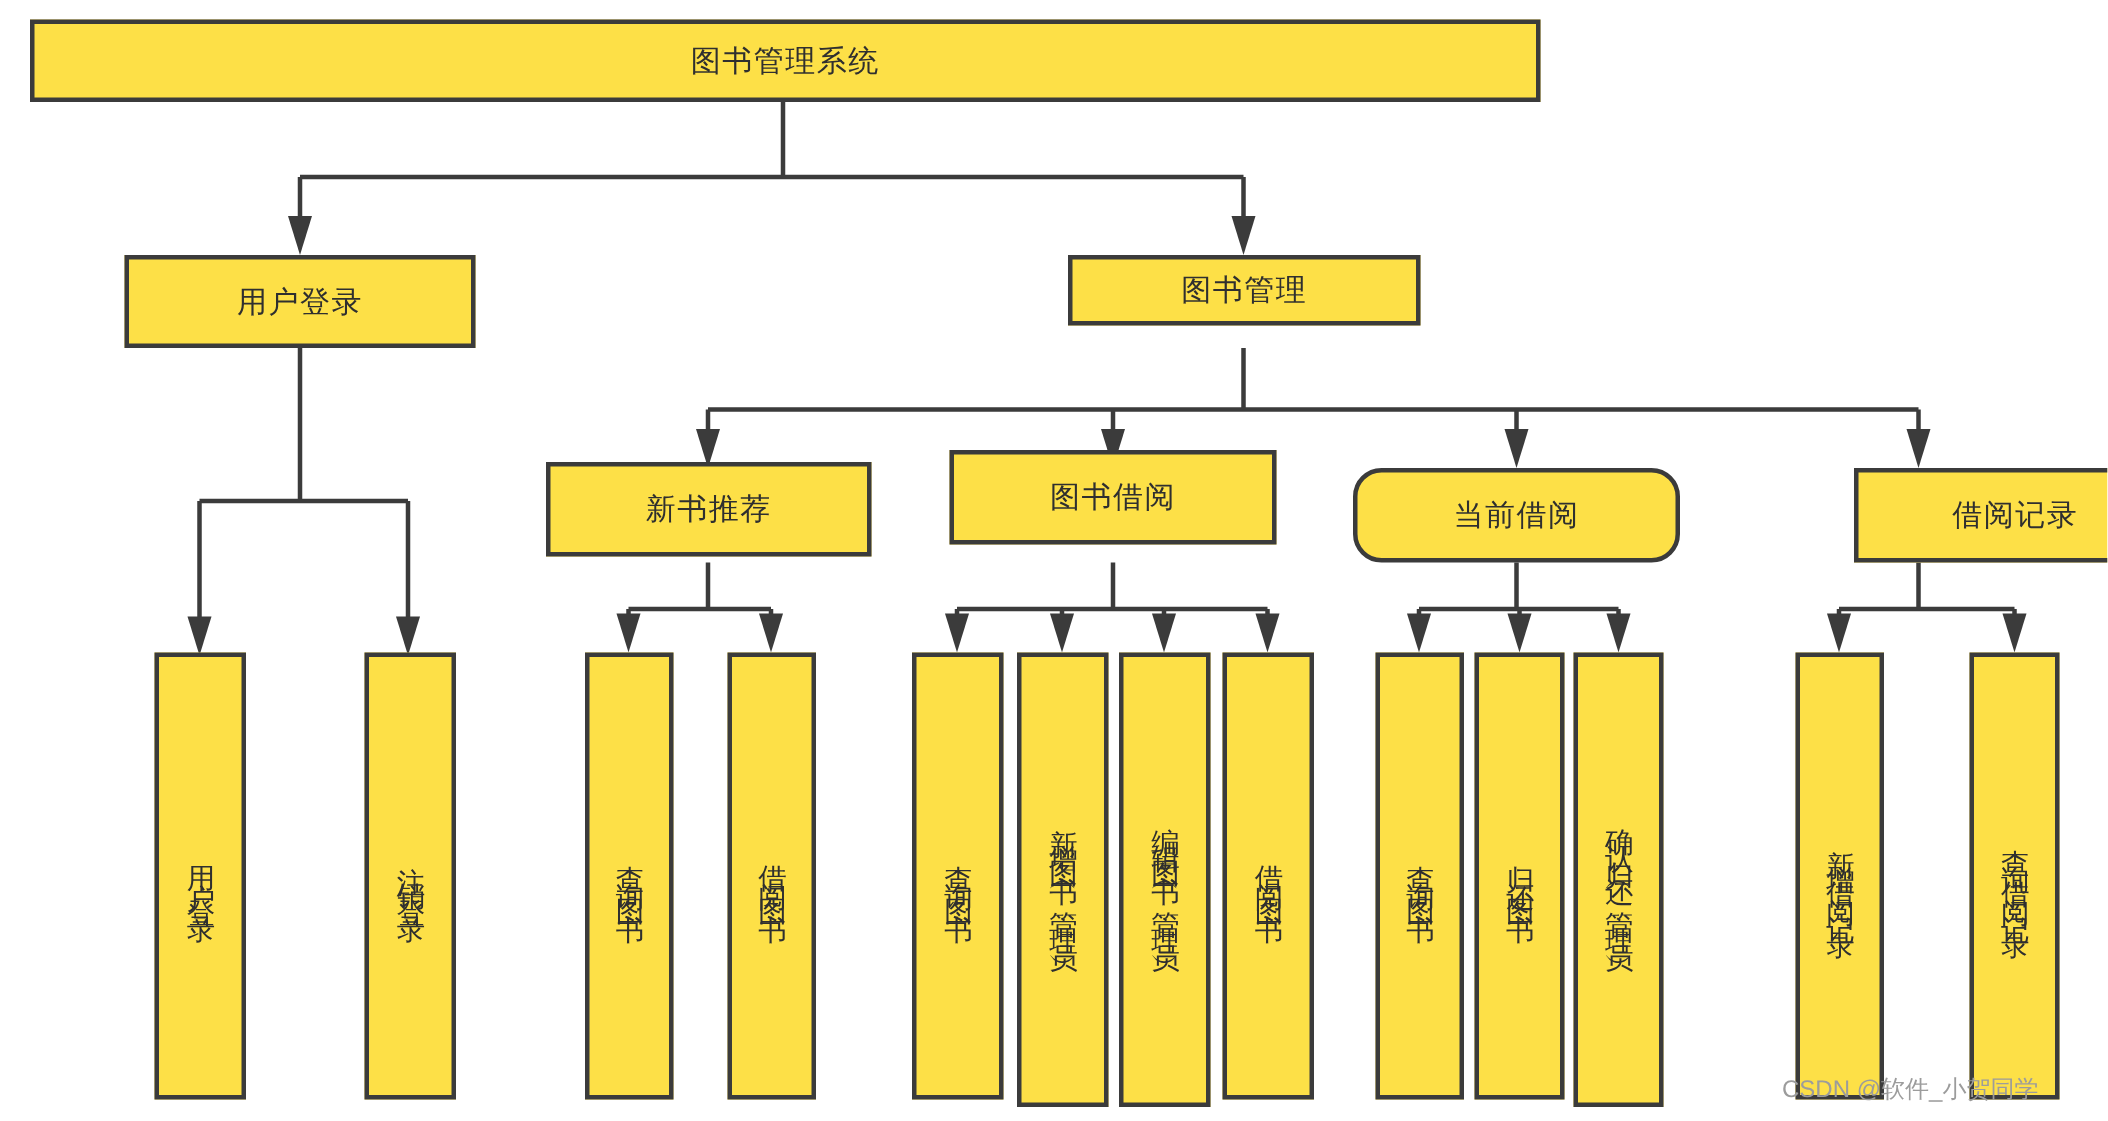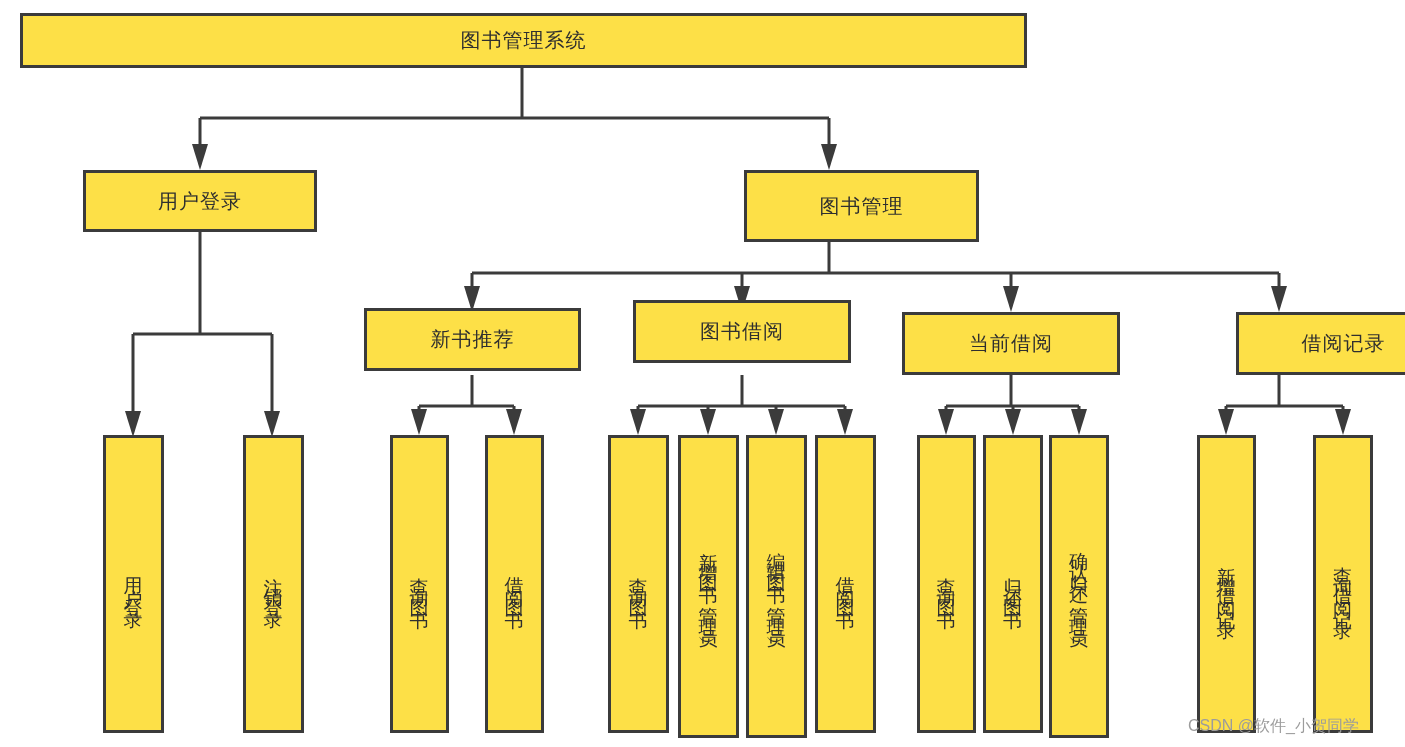--- a/index.html
+++ b/index.html
@@ -82,31 +82,31 @@
     </g>
   </svg>
 
   <div class="box hbox" style="left:20px; top:13px; width:1007px; height:55px;">
     <span>图书管理系统</span>
   </div>
 
   <div class="box hbox" style="left:83px; top:170px; width:234px; height:62px;">
     <span>用户登录</span>
   </div>
-  <div class="box hbox" style="left:744px; top:170px; width:235px; height:72px;">
+  <div class="box hbox" style="left:712px; top:170px; width:235px; height:47px;">
     <span>图书管理</span>
   </div>
 
   <div class="box hbox" style="left:364px; top:308px; width:217px; height:63px;">
     <span>新书推荐</span>
   </div>
   <div class="box hbox" style="left:633px; top:300px; width:218px; height:63px;">
     <span>图书借阅</span>
   </div>
-  <div class="box hbox" style="left:902px; top:312px; width:218px; height:63px;">
+  <div class="box hbox" style="left:902px; top:312px; width:218px; height:63px;border-radius:19px;">
     <span>当前借阅</span>
   </div>
   <div class="box hbox" style="left:1236px; top:312px; width:215px; height:63px;">
     <span>借阅记录</span>
   </div>
 
   <div class="box vbox" style="left:103px; top:435px; width:61px; height:298px;">
     <span>用户登录</span>
   </div>
   <div class="box vbox" style="left:243px; top:435px; width:61px; height:298px;">

